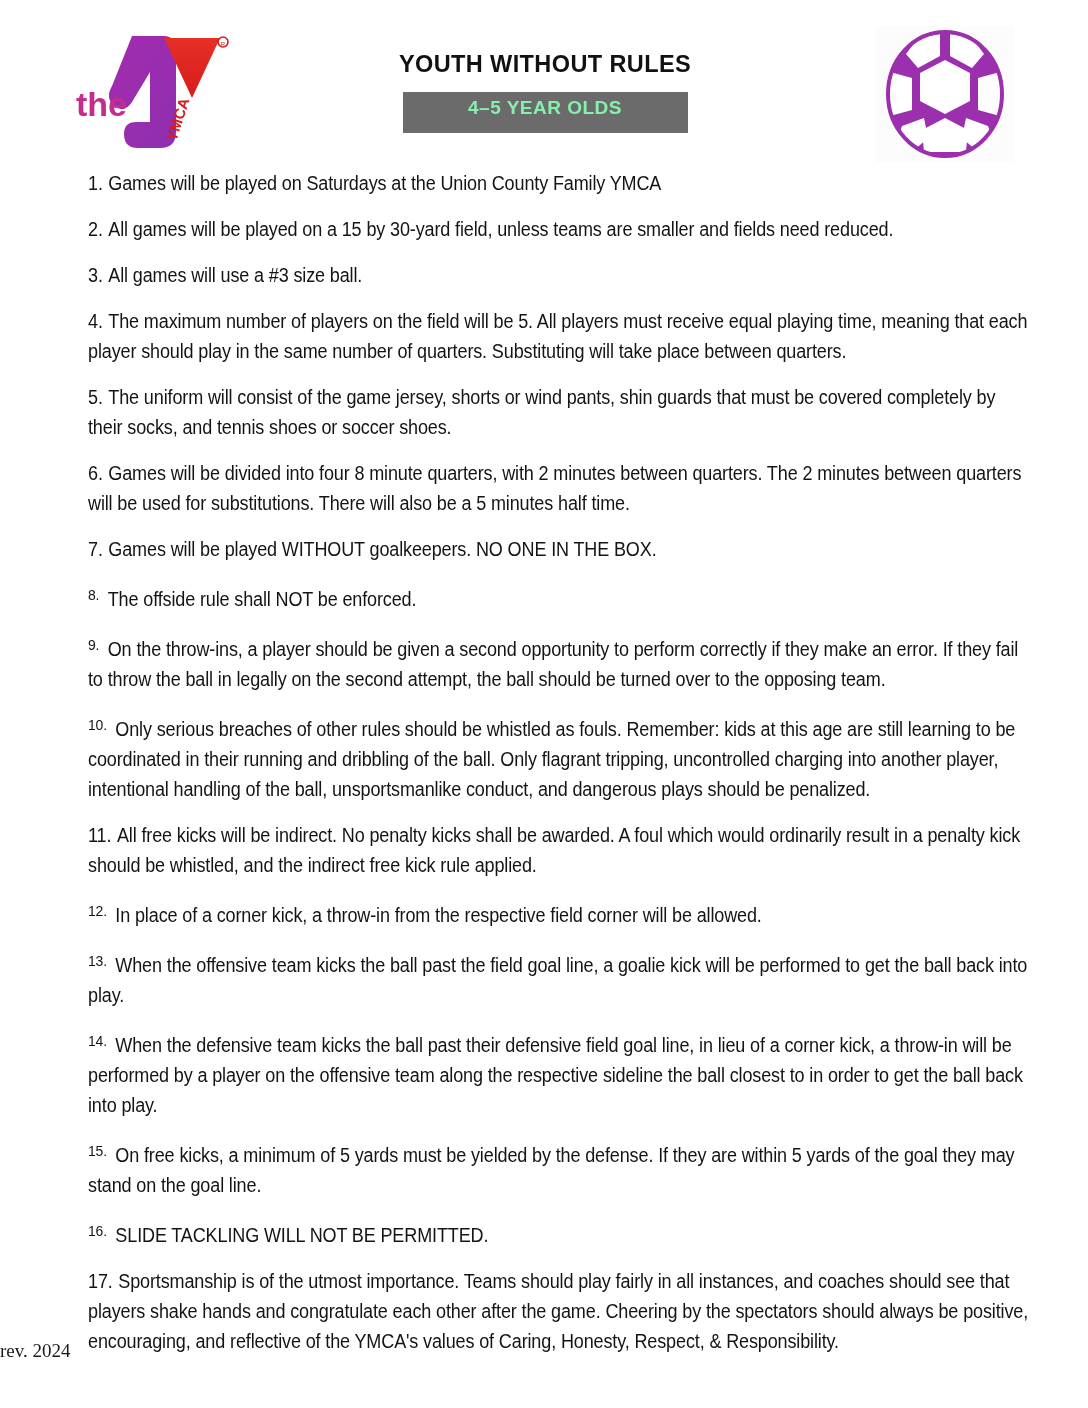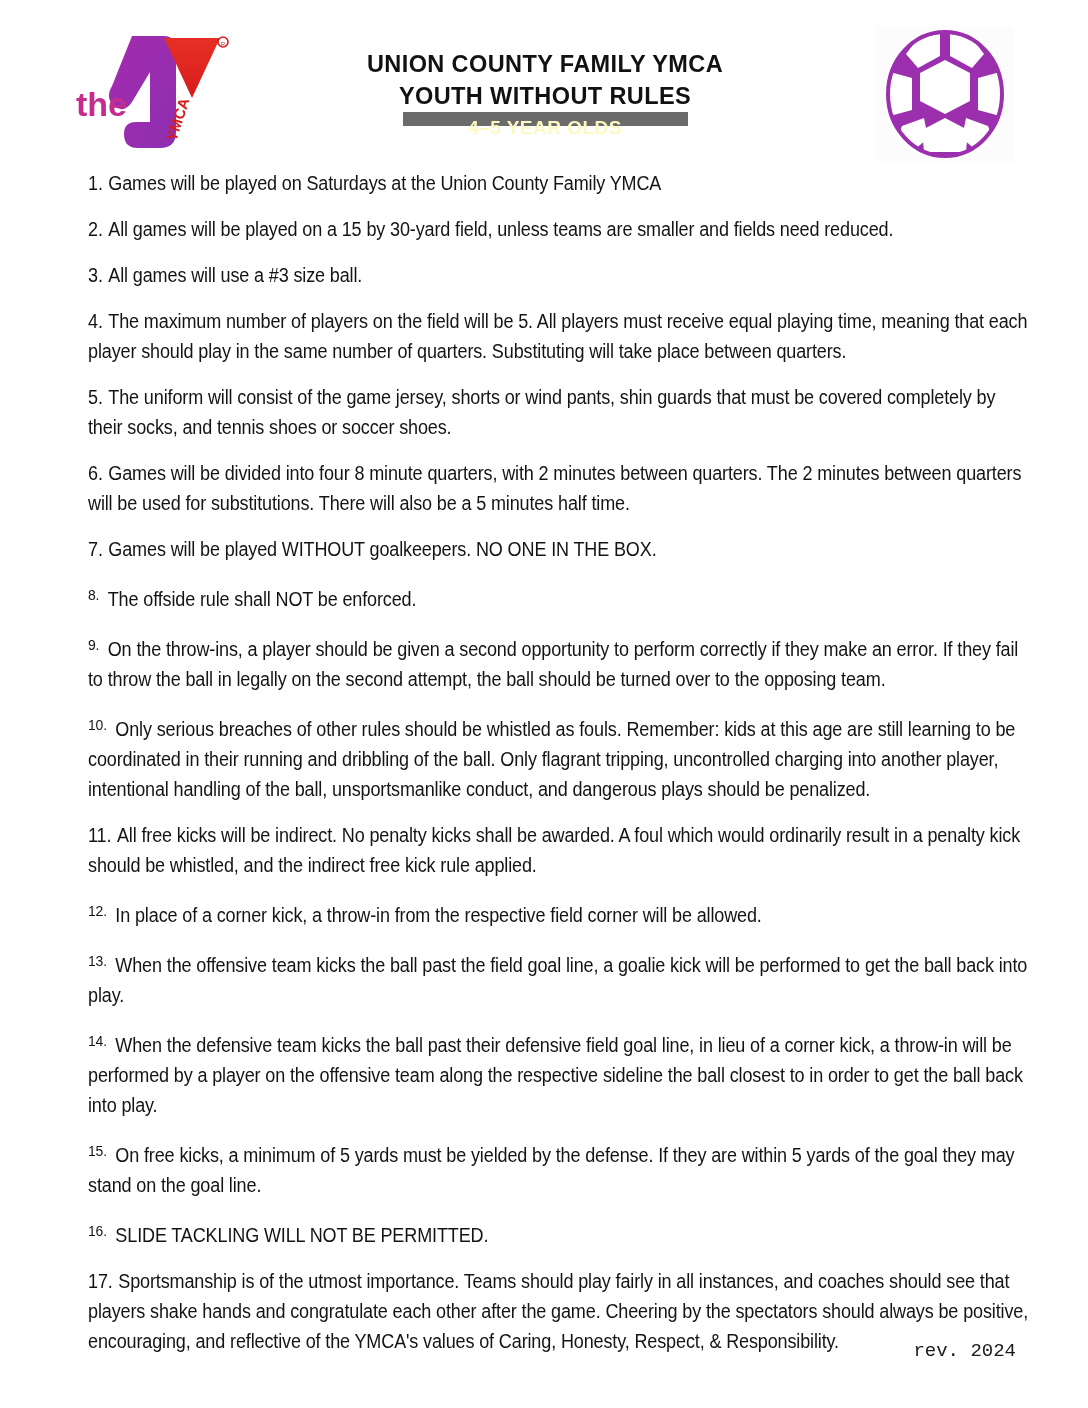--- a/index.html
+++ b/index.html
@@ -50,25 +50,25 @@
   .title-line {
     font-family: "Liberation Sans", "DejaVu Sans", sans-serif;
     font-weight: bold;
     font-size: 23.5px;
     letter-spacing: 0.4px;
     color: #111111;
     line-height: 32px;
     white-space: nowrap;
   }
   .age-banner {
-    margin: 0 auto 0 auto;
+    margin: 12px auto 0 auto;
     width: 285px;
-    height: 14px;
+    height: 41px;
     background: #6b6b6b;
-    color: #fef9c3;
+    color: #86efac;
     font-weight: bold;
     font-size: 19px;
     letter-spacing: 0.5px;
     line-height: 31px;
     text-align: center;
   }
 
   .logo-ball {
     position: absolute;
     left: 876px;
@@ -114,22 +114,21 @@
   }
 
   .rule-text { }
 
   
   .footer {
     position: absolute;
     left: 0;
     top: 1340px;
     width: 1016px;
-    text-align: right;
-    font-family: Liberation Mono, monospace;
+    font-family: Liberation Serif, serif;
     font-size: 19px;
     color: #1a1a1a;
   }
 </style>
 </head>
 <body>
 
 <div class="page">
 
   <div class="header">
@@ -154,21 +153,20 @@
         <circle cx="151" cy="18" r="5" fill="none" stroke="#D81B1B" stroke-width="1.6"></circle>
         <text x="151" y="21.5" font-family="Liberation Sans, sans-serif" font-size="6" fill="#D81B1B" text-anchor="middle">R</text>
 
         <text x="4" y="92" font-family="Liberation Sans, sans-serif" font-weight="bold" font-size="34" fill="#C62C8E">the</text>
 
         <text x="104" y="118" font-family="Liberation Sans, sans-serif" font-weight="bold" font-size="15" fill="#D81B1B" transform="rotate(-72 104 118)">YMCA</text>
       </svg>
     </div>
 
     <div class="header-titles">
-      <div class="title-line">UNION COUNTY FAMILY YMCA</div>
       <div class="title-line">YOUTH WITHOUT RULES</div>
       <div class="age-banner">4–5 YEAR OLDS</div>
     </div>
 
     <div class="logo-ball">
       <svg viewBox="0 0 138 136" xmlns="http://www.w3.org/2000/svg">
 
         <ellipse cx="69" cy="68" rx="57" ry="62" fill="#9B2FAE"></ellipse>
 
         <path d="M69 34 L94 47 L94 75 L69 88 L44 75 L44 47 Z" fill="#ffffff"></path>

